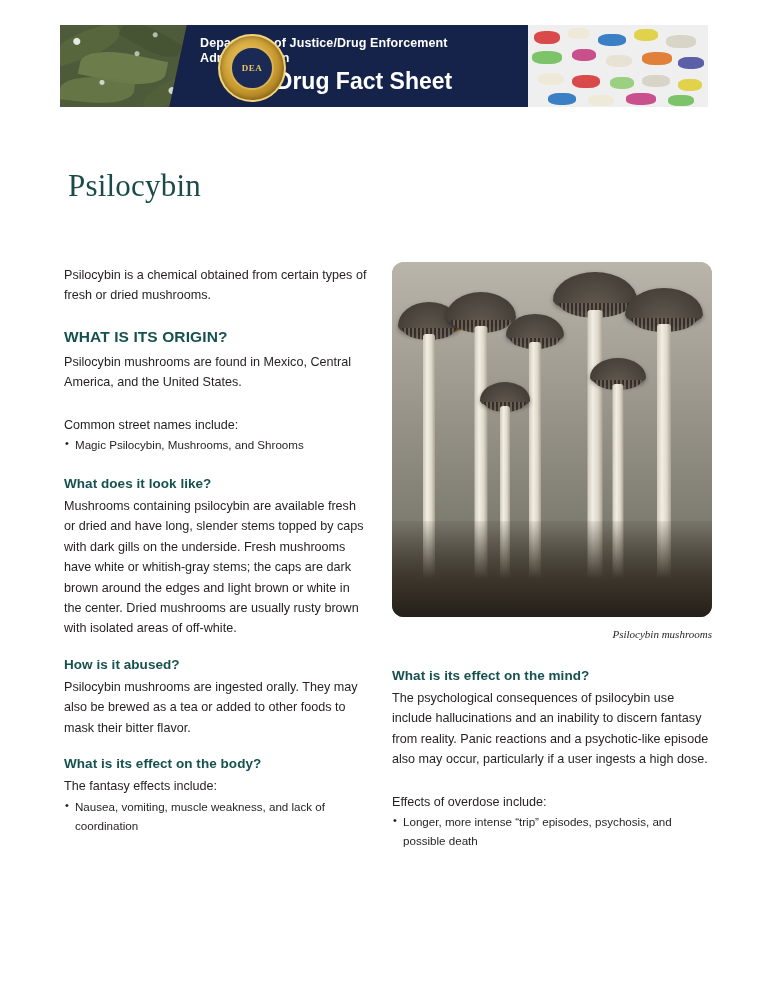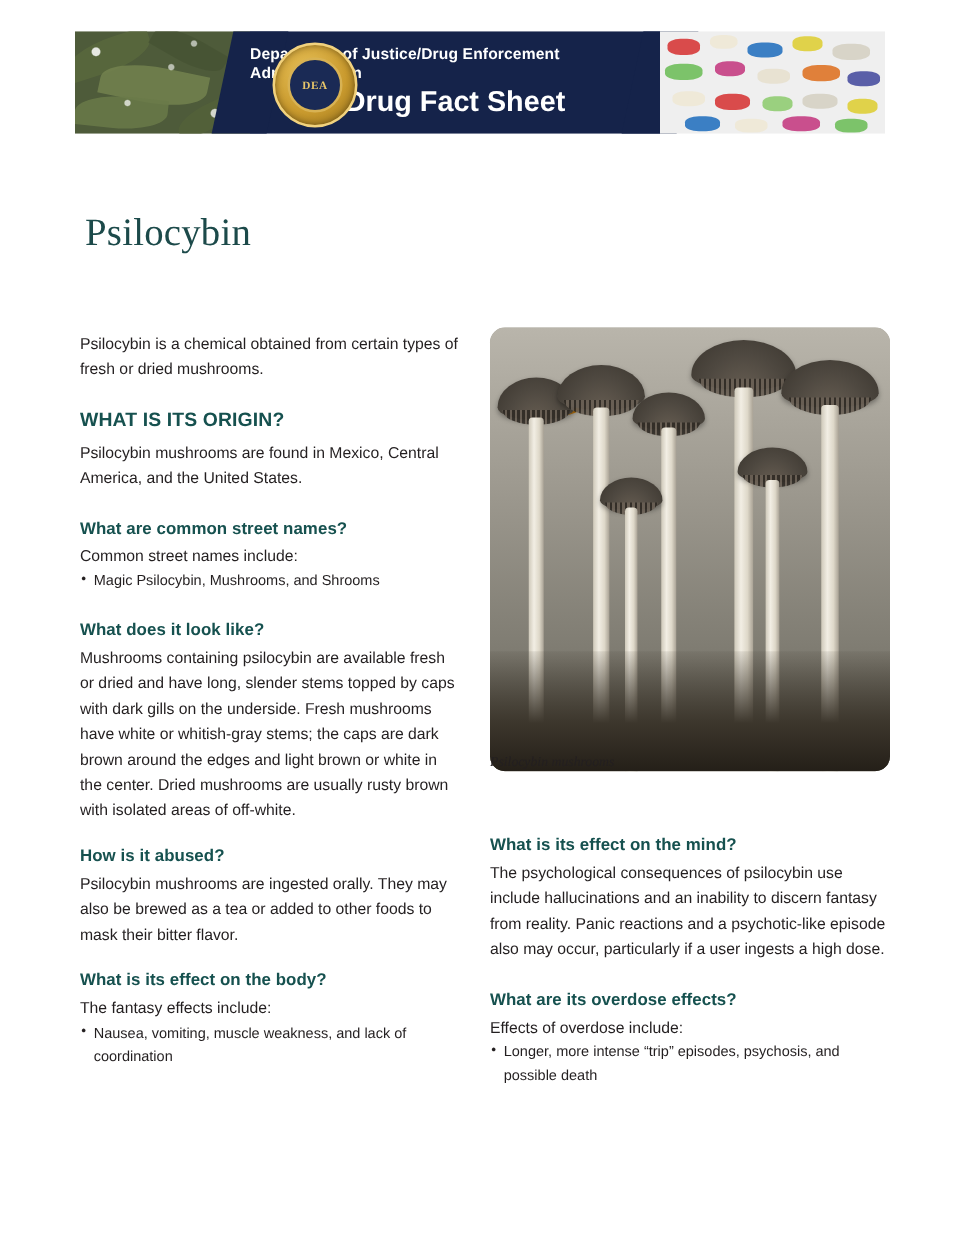--- a/index.html
+++ b/index.html
@@ -264,23 +264,23 @@
   .photo .orange {
     position: absolute;
     width: 26px; height: 12px;
     left: 46px; top: 58px;
     background: radial-gradient(ellipse, #d98e1b 0%, #b4710f 70%, #8c5708 100%);
     border-radius: 50%;
   }
   .photo-caption {
     position: absolute;
     left: 392px;
-    top: 604px;
+    top: 628px;
     width: 320px;
-    text-align: left;
+    text-align: right;
     font-family: Liberation Serif, serif;
     font-style: italic;
     font-size: 11px;
     color: #231f20;
   }
 </style>
 </head>
 <body>
 
 <div class="banner">
@@ -373,21 +373,20 @@
 
   <p class="body">Psilocybin is a chemical obtained from certain types of fresh or dried mushrooms.</p>
 
   <div class="gap-lg"></div>
 
   <h2 class="big">WHAT IS ITS ORIGIN?</h2>
   <p class="body">Psilocybin mushrooms are found in Mexico, Central America, and the United States.</p>
 
   <div class="gap-lg"></div>
 
-  <h3 class="sub">What are common street names?</h3>
   <p class="body">Common street names include:</p>
   <ul class="bullets">
     <li>Magic Psilocybin, Mushrooms, and Shrooms</li>
   </ul>
 
   <div class="gap-lg"></div>
 
   <h3 class="sub">What does it look like?</h3>
   <p class="body">Mushrooms containing psilocybin are available fresh or dried and have long, slender stems topped by caps with dark gills on the underside. Fresh mushrooms have white or whitish-gray stems; the caps are dark brown around the edges and light brown or white in the center. Dried mushrooms are usually rusty brown with isolated areas of off-white.</p>
 
@@ -404,18 +403,17 @@
     <li>Nausea, vomiting, muscle weakness, and lack of coordination</li>
   </ul>
 </div>
 
 <div class="col-right" style="top:668px;">
   <h3 class="sub">What is its effect on the mind?</h3>
   <p class="body">The psychological consequences of psilocybin use include hallucinations and an inability to discern fantasy from reality. Panic reactions and a psychotic-like episode also may occur, particularly if a user ingests a high dose.</p>
 
   <div class="gap-lg"></div>
 
-  <h3 class="sub">What are its overdose effects?</h3>
   <p class="body">Effects of overdose include:</p>
   <ul class="bullets">
     <li>Longer, more intense “trip” episodes, psychosis, and possible death</li>
   </ul>
 </div>
 
 </body></html>

